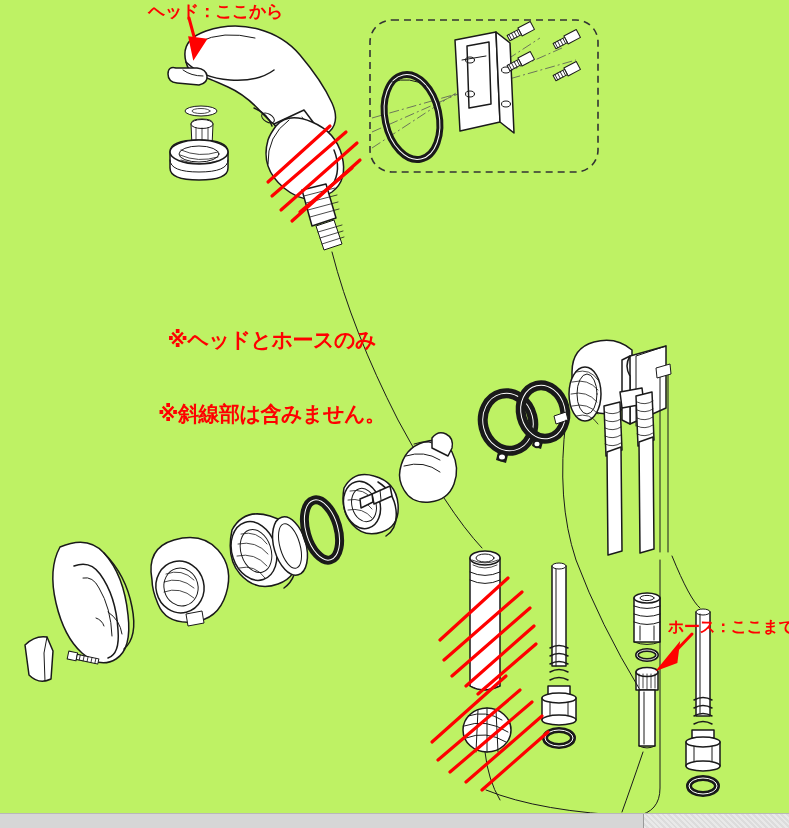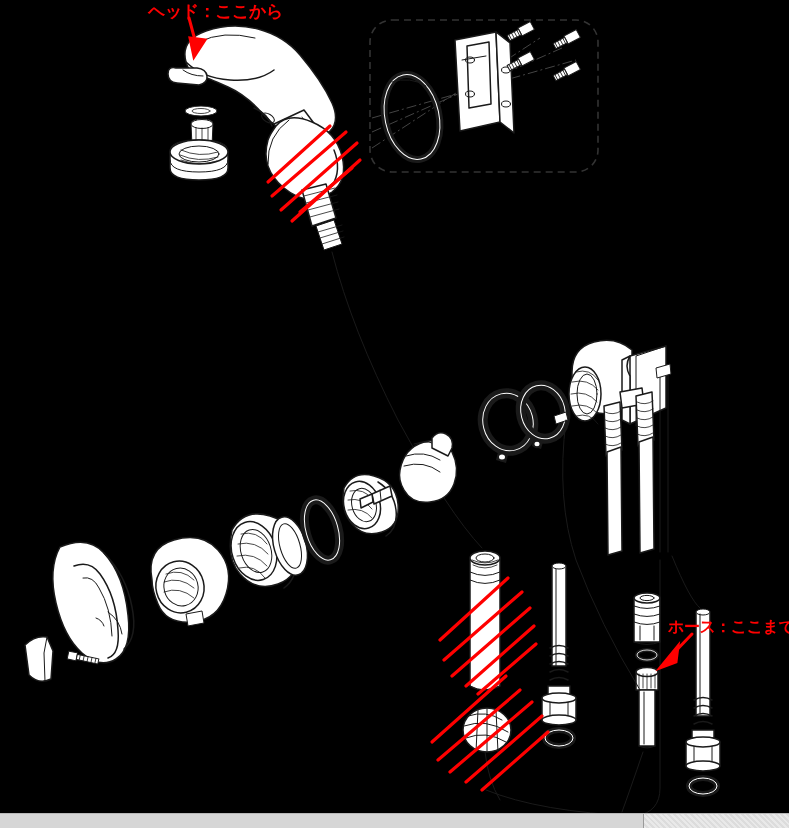--- a/index.html
+++ b/index.html
@@ -1,21 +1,21 @@
 <!DOCTYPE html>
 <html><head>
 <meta charset="utf-8">
 <title>Faucet Parts Diagram</title>
 <style>
   html,body{margin:0;padding:0;background:#fff;}
   body{
     font-family:"Liberation Sans","DejaVu Sans",sans-serif;
     width:789px;height:828px;position:relative;overflow:hidden;
   }
-  #stage{position:absolute;left:0;top:0;width:789px;height:828px;background:#000000;text-align:center;}
+  #stage{position:absolute;left:0;top:0;width:789px;height:828px;background:#bef264;text-align:center;}
   svg.layer{position:absolute;left:0;top:0;width:789px;height:828px;}
   .anno{position:absolute;color:#ff0000;font-weight:bold;white-space:pre;line-height:1.18;}
   #label-head{left:148px;top:2px;font-size:17px;letter-spacing:-0.5px;}
   #label-note{left:158px;top:278px;font-size:21px;letter-spacing:-0.5px;}
   #label-hose{left:668px;top:618px;font-size:16px;letter-spacing:-0.5px;}
   #bottom-scroll{
     position:absolute;left:0;bottom:0;width:789px;height:14px;
     background:#eeeeee;border-top:1px solid #b8b8b8;
   }
   #bottom-scroll .thumb{
@@ -386,20 +386,24 @@
     </g>
 
     <g>
       <line class="arrow" x1="692" y1="634" x2="670" y2="657"></line>
       <path class="arrow" d="M678 646 L676 662 L660 668 Z"></path>
     </g>
   </svg>
 
   <div class="anno" id="label-head">ヘッド：ここから</div>
 
+  <div class="anno" id="label-note">
+    <div>※ヘッドとホースのみ</div>
+    <div>※斜線部は含みません。</div>
+  </div>
 
   <div class="anno" id="label-hose">ホース：ここまで</div>
 
   <div id="bottom-scroll">
     <div class="thumb"></div>
     <div class="track-right"></div>
   </div>
 
 </div>
 

